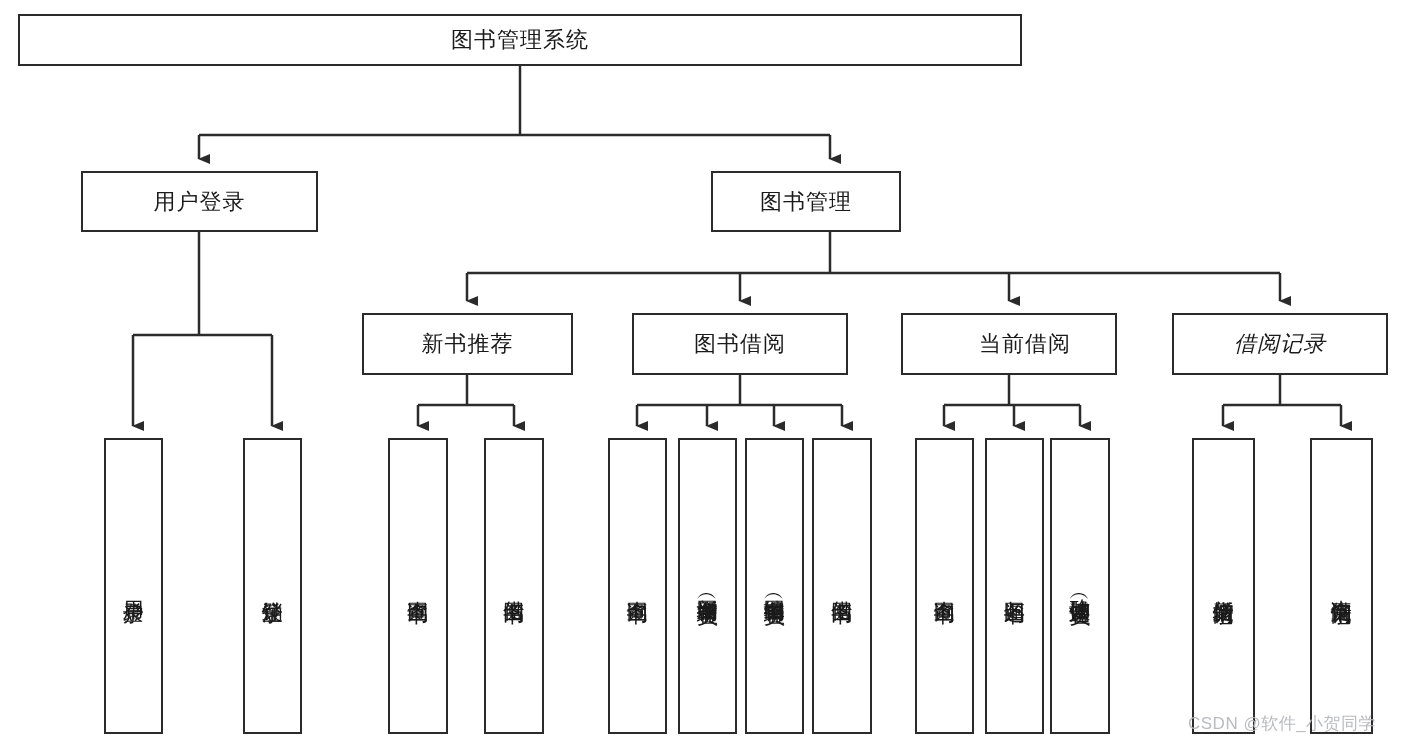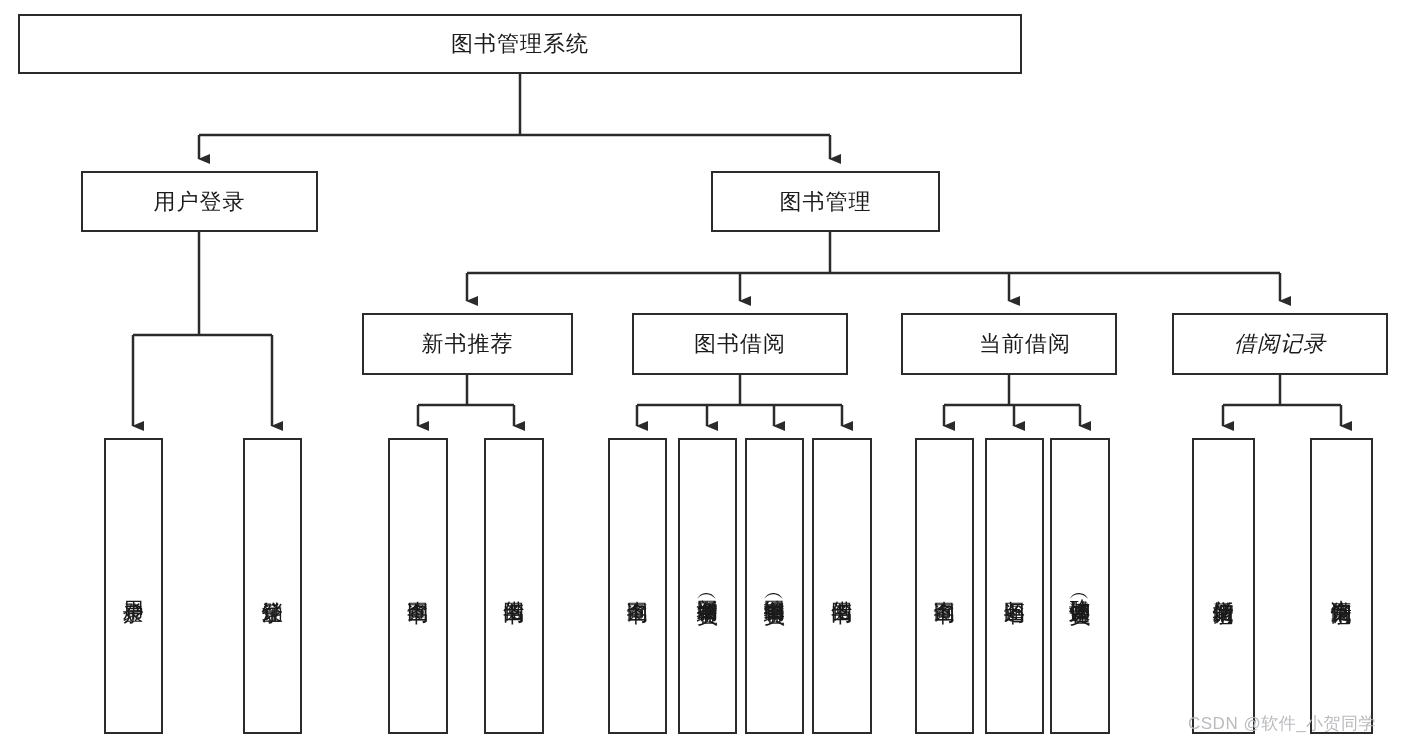--- a/index.html
+++ b/index.html
@@ -113,28 +113,28 @@
       <path d="M 1014 405 L 1014 426" marker-end="url(#arrow)"></path>
       <path d="M 1080 405 L 1080 426" marker-end="url(#arrow)"></path>
 
       <path d="M 1280 375 L 1280 405"></path>
       <path d="M 1223 405 L 1341 405"></path>
       <path d="M 1223 405 L 1223 426" marker-end="url(#arrow)"></path>
       <path d="M 1341 405 L 1341 426" marker-end="url(#arrow)"></path>
     </g>
   </svg>
 
-  <div class="node horiz" style="left:18px; top:14px; width:1004px; height:60px;">
+  <div class="node horiz" style="left:18px; top:14px; width:1004px; height:52px;">
     <span class="htext">图书管理系统</span>
   </div>
 
   <div class="node horiz" style="left:81px; top:171px; width:237px; height:61px;">
     <span class="htext">用户登录</span>
   </div>
-  <div class="node horiz" style="left:711px; top:171px; width:229px; height:61px;">
+  <div class="node horiz" style="left:711px; top:171px; width:190px; height:61px;">
     <span class="htext">图书管理</span>
   </div>
 
   <div class="node horiz" style="left:632px; top:313px; width:216px; height:62px;">
     <span class="htext">图书借阅</span>
   </div>
   <div class="node horiz" style="left:362px; top:313px; width:211px; height:62px;">
     <span class="htext">新书推荐</span>
   </div>
   <div class="node horiz" style="left:901px; top:313px; width:216px; height:62px;padding-left:32px;">

